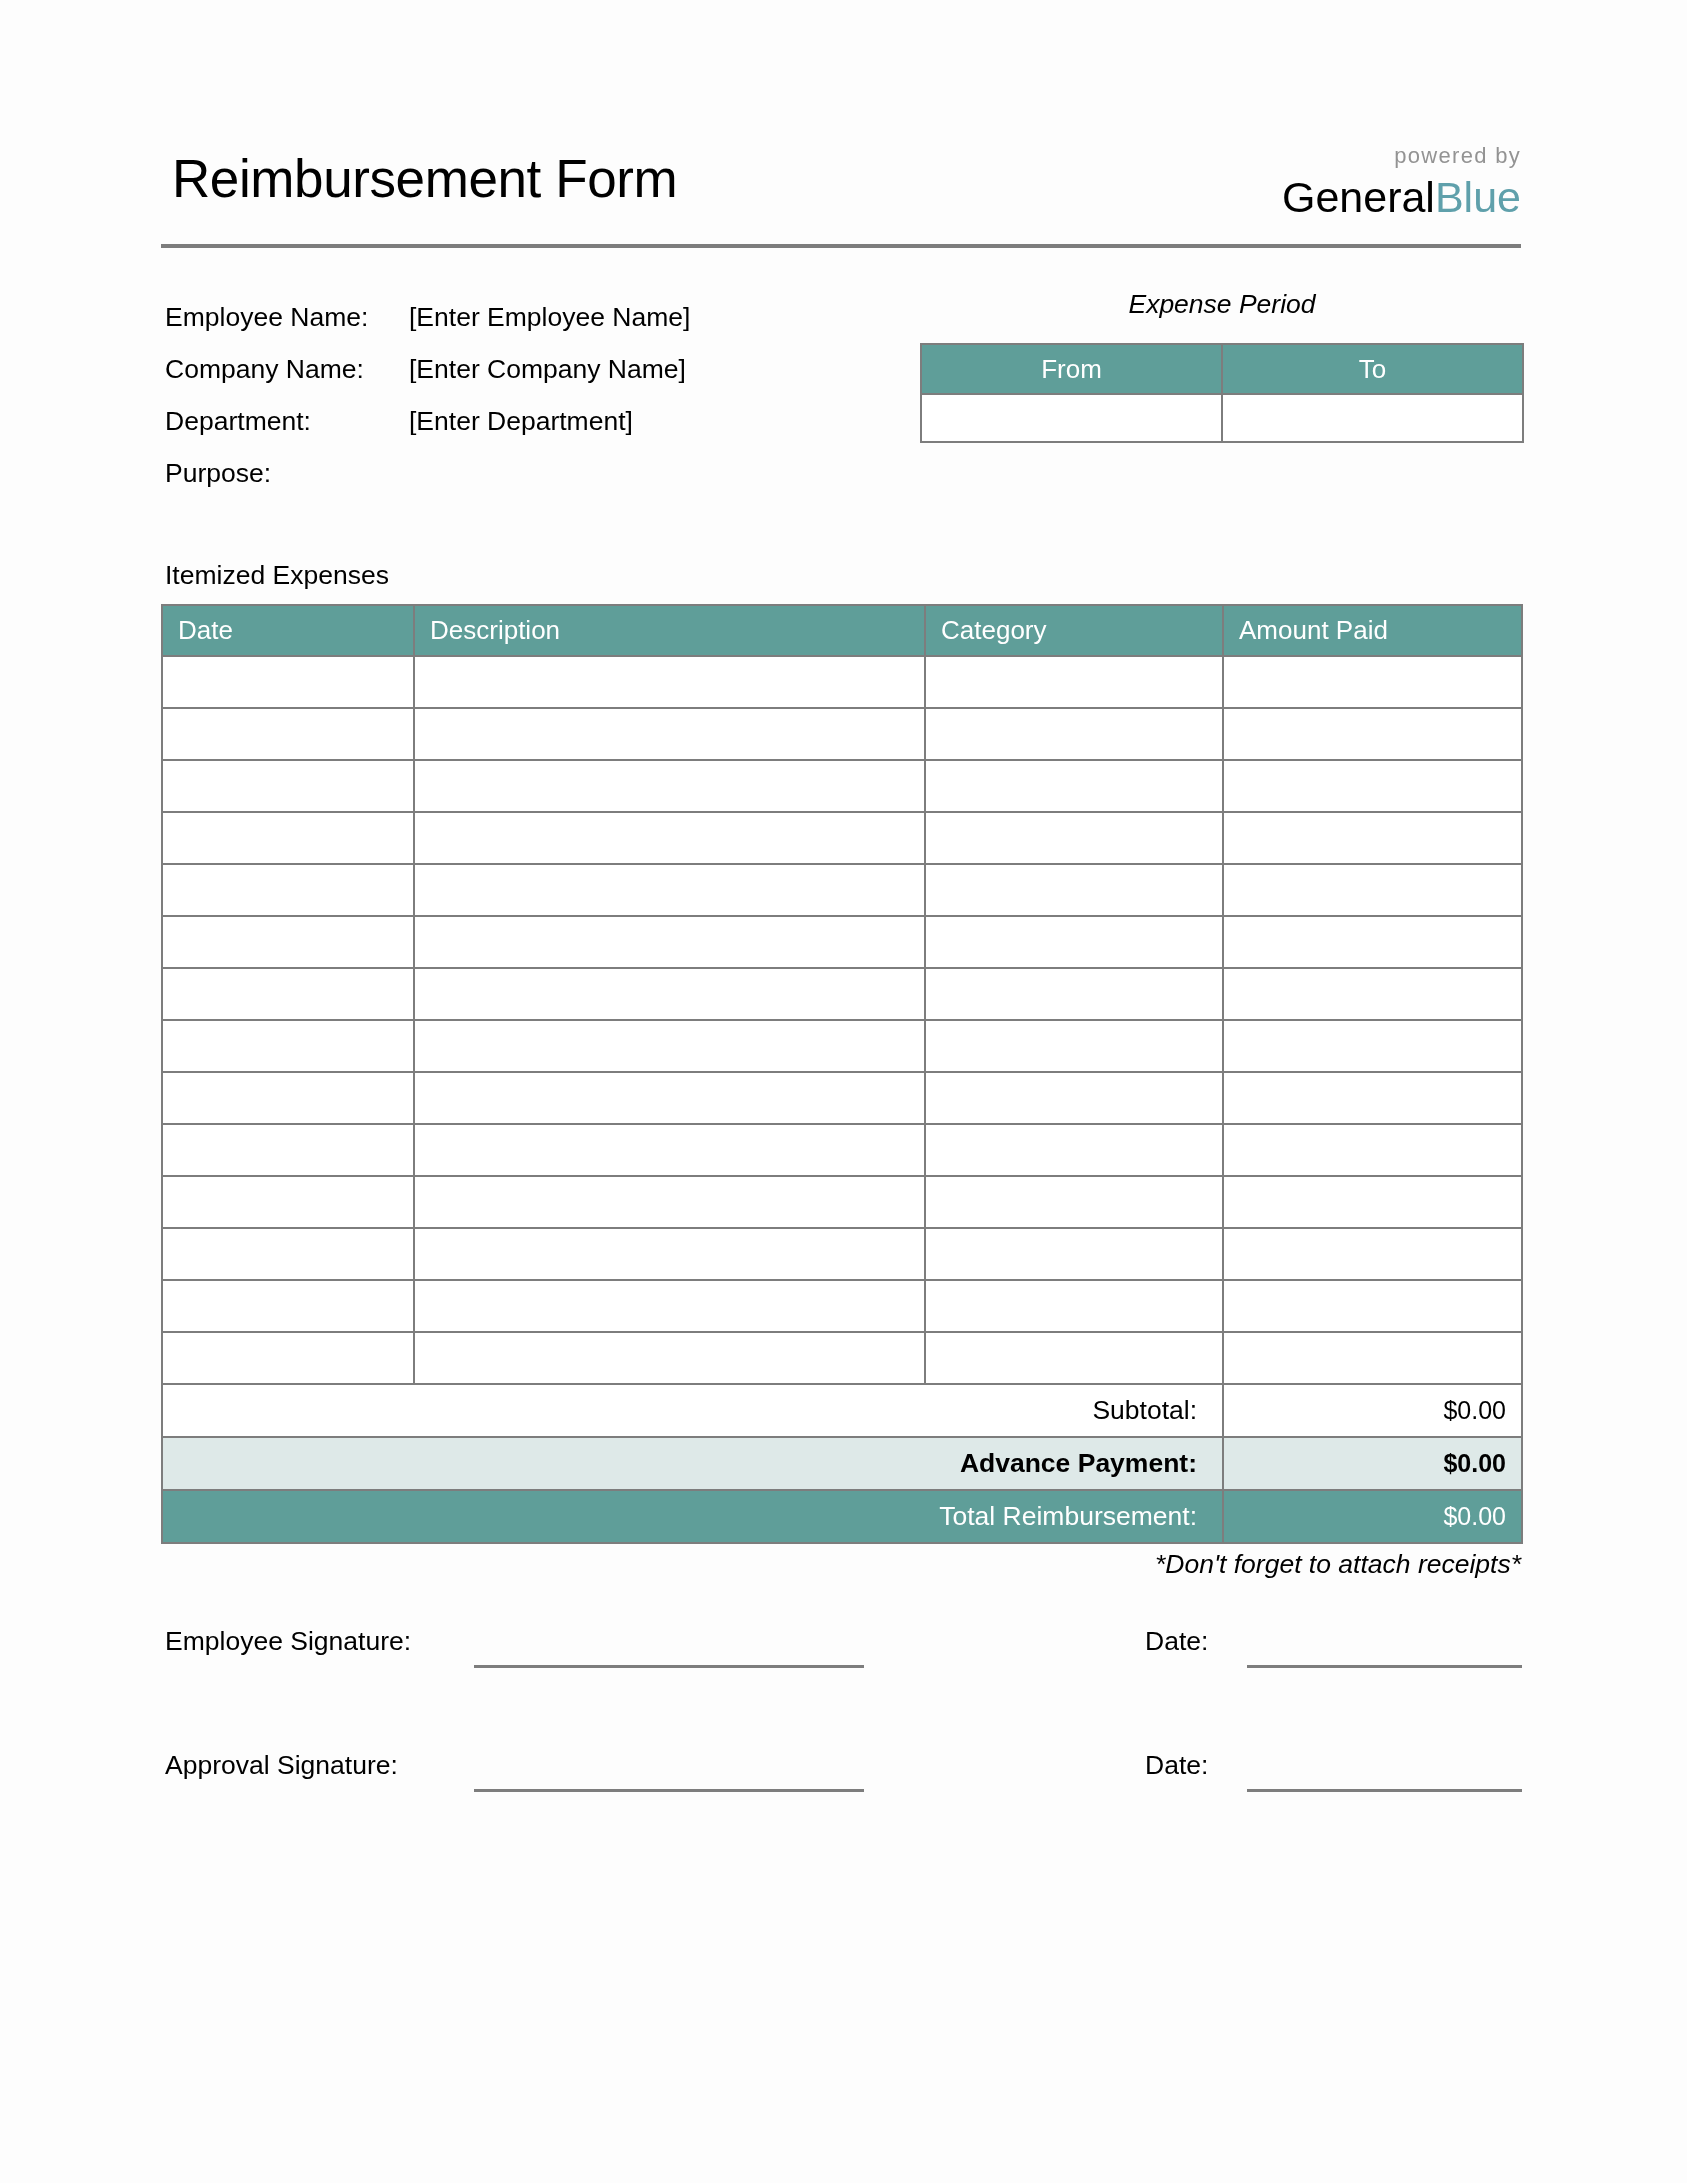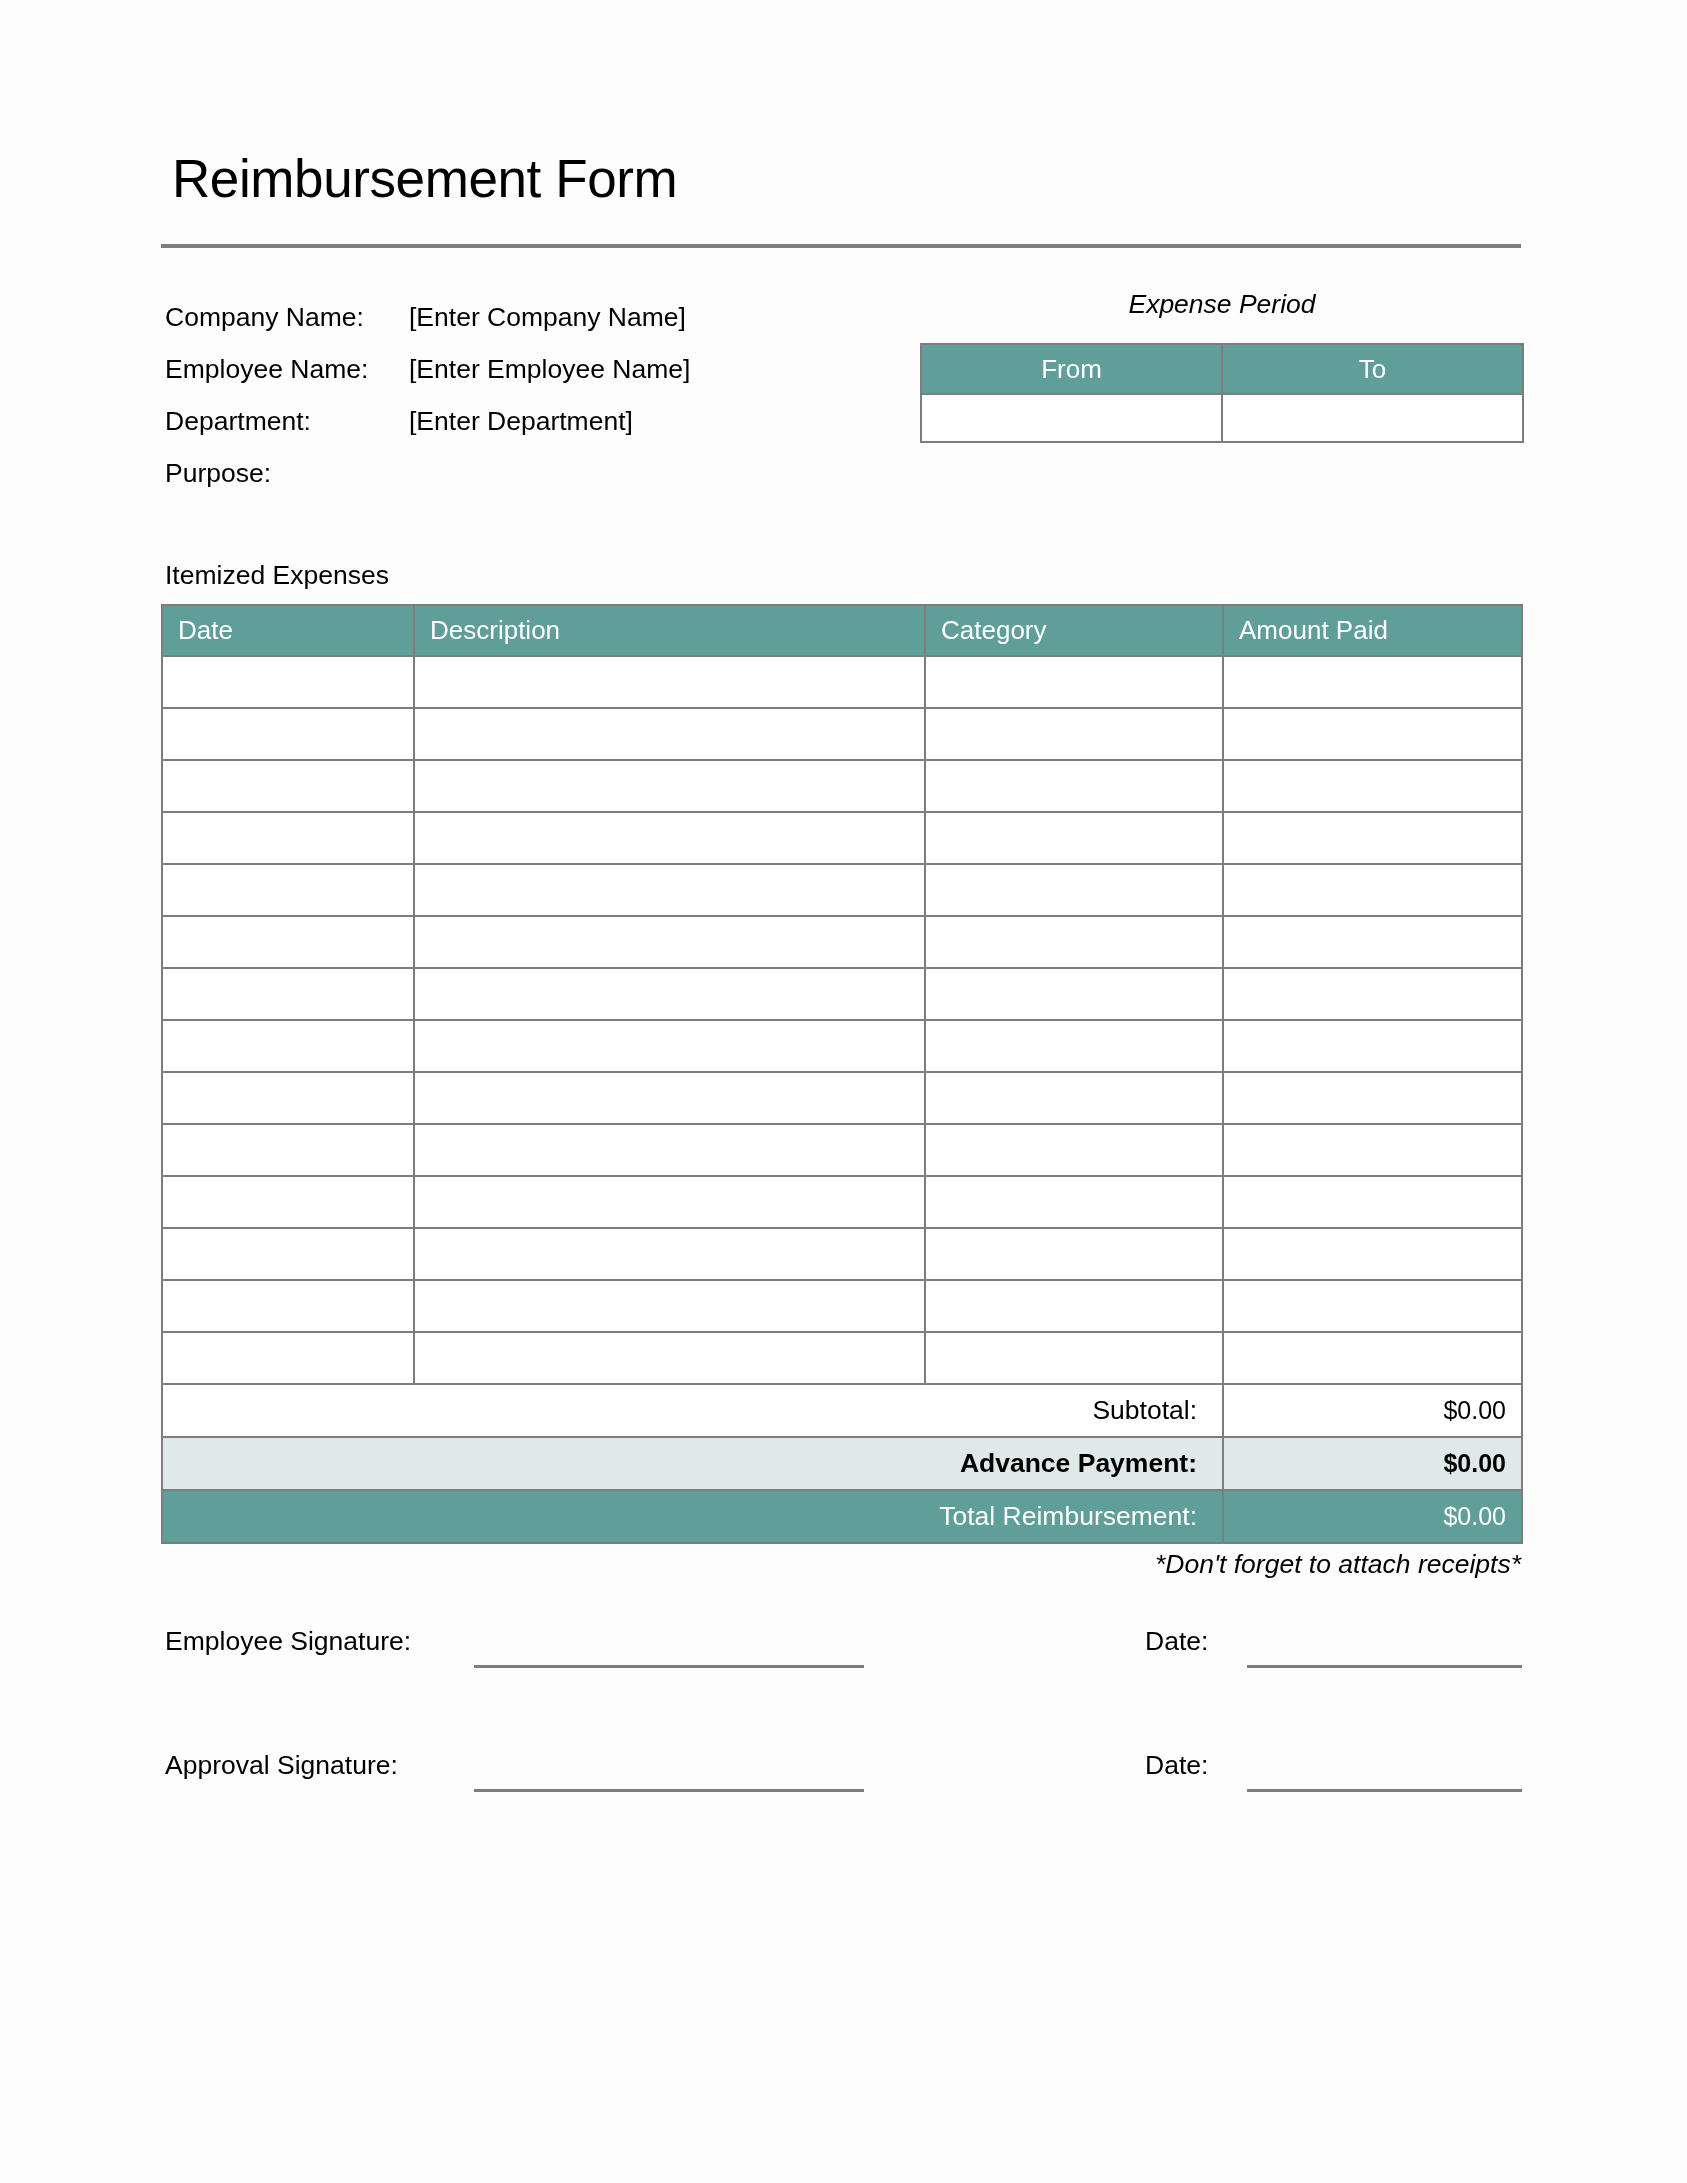--- a/index.html
+++ b/index.html
@@ -250,31 +250,35 @@
     background: #7d7d7d;
   }
 </style>
 </head>
 <body>
 
 <div class="page">
 
   <div class="header">
     <div class="form-title">Reimbursement Form</div>
+    <div class="brand">
+      <span class="brand-powered">powered by</span>
+      <span class="brand-name"><span class="brand-general">General</span><span class="brand-blue">Blue</span></span>
+    </div>
   </div>
   <div class="header-rule"></div>
 
   <div class="info-block">
+    <div class="info-row">
+      <span class="info-label">Employee Name:</span>
+      <span class="info-value">[Enter Employee Name]</span>
+    </div>
     <div class="info-row">
       <span class="info-label">Company Name:</span>
       <span class="info-value">[Enter Company Name]</span>
-    </div>
-    <div class="info-row">
-      <span class="info-label">Employee Name:</span>
-      <span class="info-value">[Enter Employee Name]</span>
     </div>
     <div class="info-row">
       <span class="info-label">Department:</span>
       <span class="info-value">[Enter Department]</span>
     </div>
     <div class="info-row">
       <span class="info-label">Purpose:</span>
     </div>
   </div>
 

